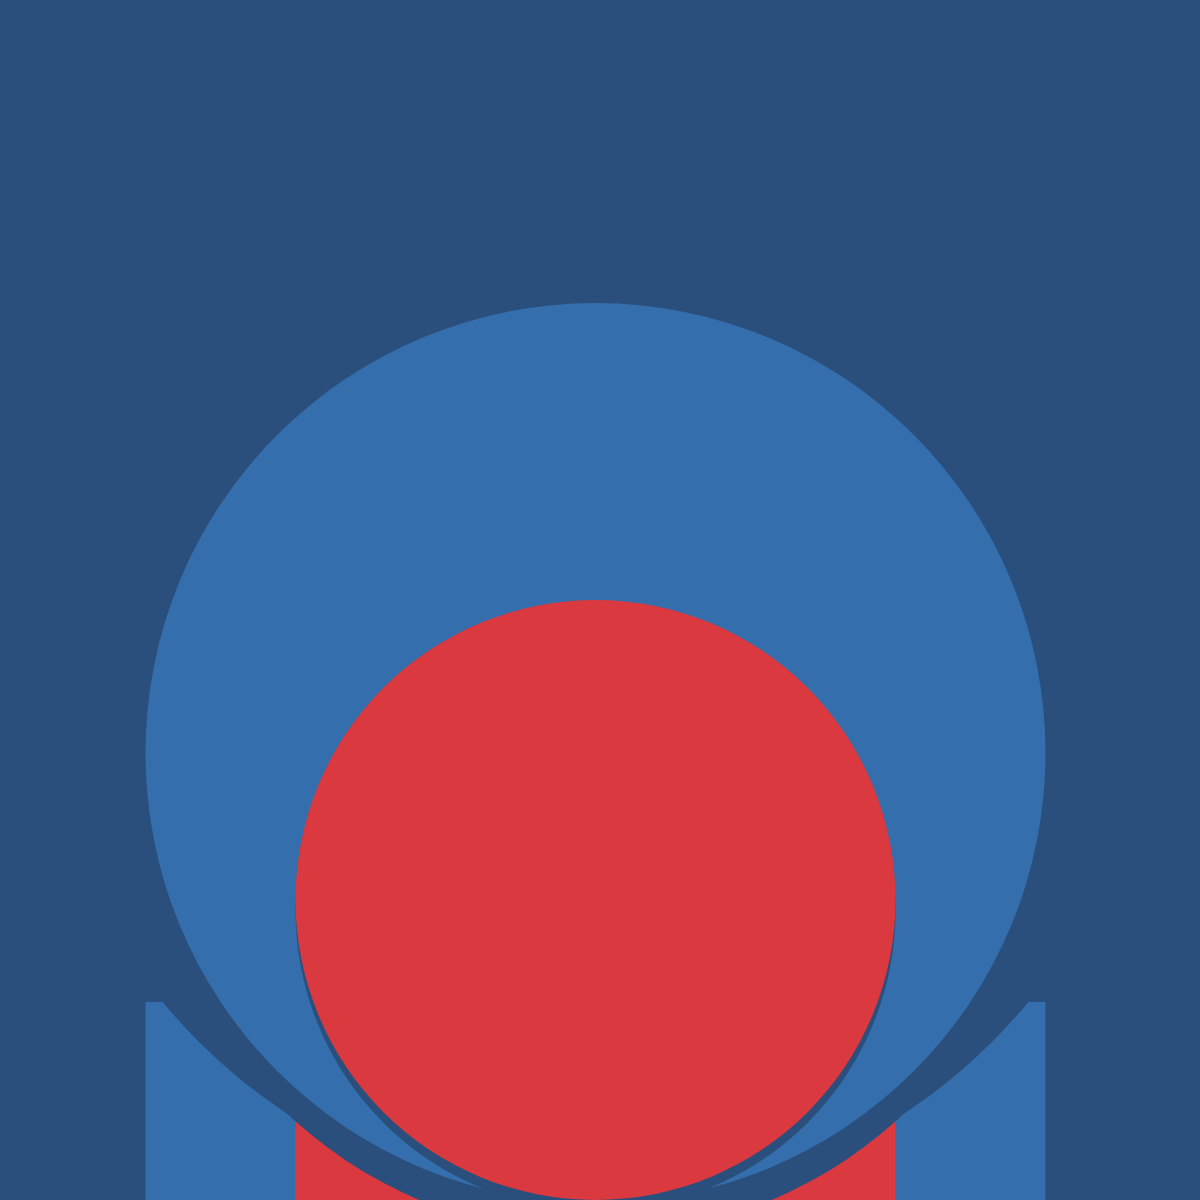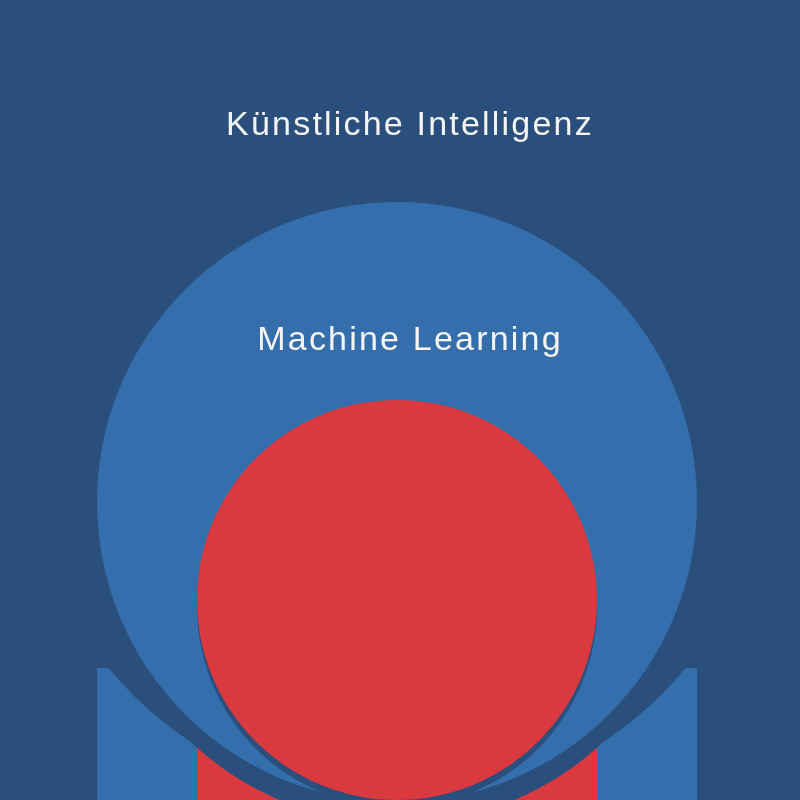--- a/index.html
+++ b/index.html
@@ -55,18 +55,16 @@
 
     <circle cx="397" cy="524" r="300" fill="#2A4F7C"></circle>
 
     <circle cx="397" cy="502" r="300" fill="#346EAC"></circle>
 
     <circle cx="397" cy="607" r="200" fill="#2A4F7C"></circle>
 
     <circle cx="397" cy="600" r="200" fill="#D9393F"></circle>
   </svg>
 
-  <div class="label" id="ai-title">Künstliche Intelligenz</div>
 
-  <div class="label" id="ml-label">Machine Learning</div>
 
 
 </div>
 
 </body></html>

